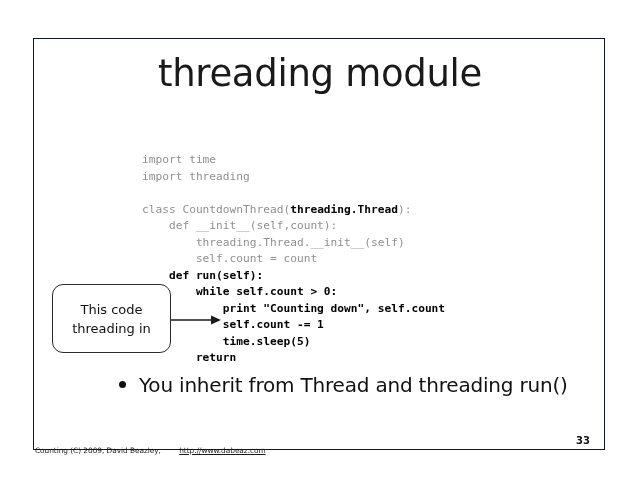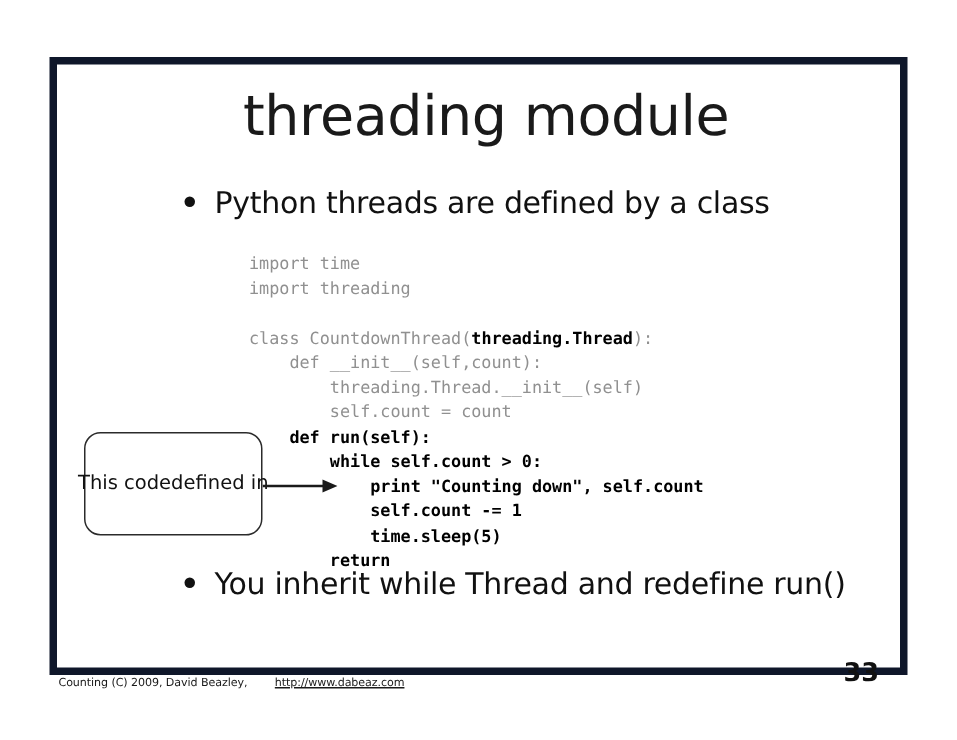--- a/index.html
+++ b/index.html
@@ -24,21 +24,21 @@
     background: #ffffff;
   }
 
   #slide-frame {
     position: absolute;
     left: 33px;
     top: 38px;
     width: 572px;
     height: 412px;
     background: #ffffff;
-    border: 5px solid #0f172a;
+    border: 1px solid #0f172a;
     box-sizing: border-box;
   }
 
   
   #slide-title {
     position: absolute;
     left: 0;
     top: 16px;
     width: 572px;
     text-align: center;
@@ -82,27 +82,26 @@
   }
   #bullet-bottom {
     left: 85px;
     top: 334px;
   }
 
   
   #code-block {
     position: absolute;
     left: 108px;
-    top: 125px;
+    top: 113px;
     font-family: "DejaVu Sans Mono", monospace;
     font-size: 11.2px;
     line-height: 16.5px;
     white-space: pre;
     color: #909090;
-    margin-left: 20px;
   }
   #code-block .b {
     color: #000000;
     font-weight: bold;
   }
   #code-block .g {
     color: #909090;
     font-weight: normal;
   }
   .code-line {
@@ -115,21 +114,21 @@
     position: absolute;
     left: 18px;
     top: 245px;
     width: 119px;
     height: 69px;
     border: 1.6px solid #2b2b2b;
     border-radius: 11px;
     background: #ffffff;
     box-sizing: border-box;
     display: flex;
-    flex-direction: row;
+    flex-direction: column;
     align-items: center;
     justify-content: center;
   }
   #callout-box .callout-line {
     font-family: "DejaVu Sans", sans-serif;
     font-size: 13px;
     color: #111111;
     line-height: 19px;
     white-space: nowrap;
   }
@@ -155,54 +154,50 @@
   }
   #footer-copyright .url {
     text-decoration: underline;
     margin-left: 16px;
   }
   #page-number {
     position: absolute;
     right: 14px;
     top: 396px;
     font-family: "DejaVu Sans", sans-serif;
-    font-size: 17px;
+    font-size: 10px;
     font-weight: bold;
     color: #111111;
   }
 </style>
 </head>
 <body>
 
 <div id="slide-root">
 
   <div id="slide-frame">
 
     <div id="slide-title">threading module</div>
 
-    <div class="bullet-row" id="bullet-top">
-      <span class="bullet-dot"></span>
-      <span class="bullet-text">Python threads are defined by a class</span>
-    </div>
 
     <div id="code-block"><div class="code-line"><span class="g">import time</span></div><div class="code-line"><span class="g">import threading</span></div><div class="code-line">&nbsp;</div><div class="code-line"><span class="g">class CountdownThread(</span><span class="b">threading.Thread</span><span class="g">):</span></div><div class="code-line"><span class="g">    def __init__(self,count):</span></div><div class="code-line"><span class="g">        threading.Thread.__init__(self)</span></div><div class="code-line"><span class="g">        self.count = count</span></div><div class="code-line"><span class="b">    def run(self):</span></div><div class="code-line"><span class="b">        while self.count &gt; 0:</span></div><div class="code-line"><span class="b">            print "Counting down", self.count</span></div><div class="code-line"><span class="b">            self.count -= 1</span></div><div class="code-line"><span class="b">            time.sleep(5)</span></div><div class="code-line"><span class="b">        return</span></div></div>
 
     <div id="callout-box">
       <span class="callout-line">This code</span>
-      <span class="callout-line">defined in</span>
+      <span class="callout-line">threading in</span>
     </div>
 
     <svg id="callout-arrow" viewBox="0 0 50 10">
       <line x1="0" y1="5" x2="41" y2="5" stroke="#1a1a1a" stroke-width="1.6"></line>
       <polygon points="40,0.6 50,5 40,9.4" fill="#1a1a1a"></polygon>
     </svg>
 
     <div class="bullet-row" id="bullet-bottom">
       <span class="bullet-dot"></span>
-      <span class="bullet-text">You inherit while Thread and redefine run()</span>
+      <span class="bullet-text">You inherit from Thread and threading run()</span>
     </div>
 
     <div id="footer-copyright">
       <span>Counting (C) 2009,  David Beazley,</span>
       <span class="url">http://www.dabeaz.com</span>
     </div>
 
     <div id="page-number">33</div>
 
   </div>

